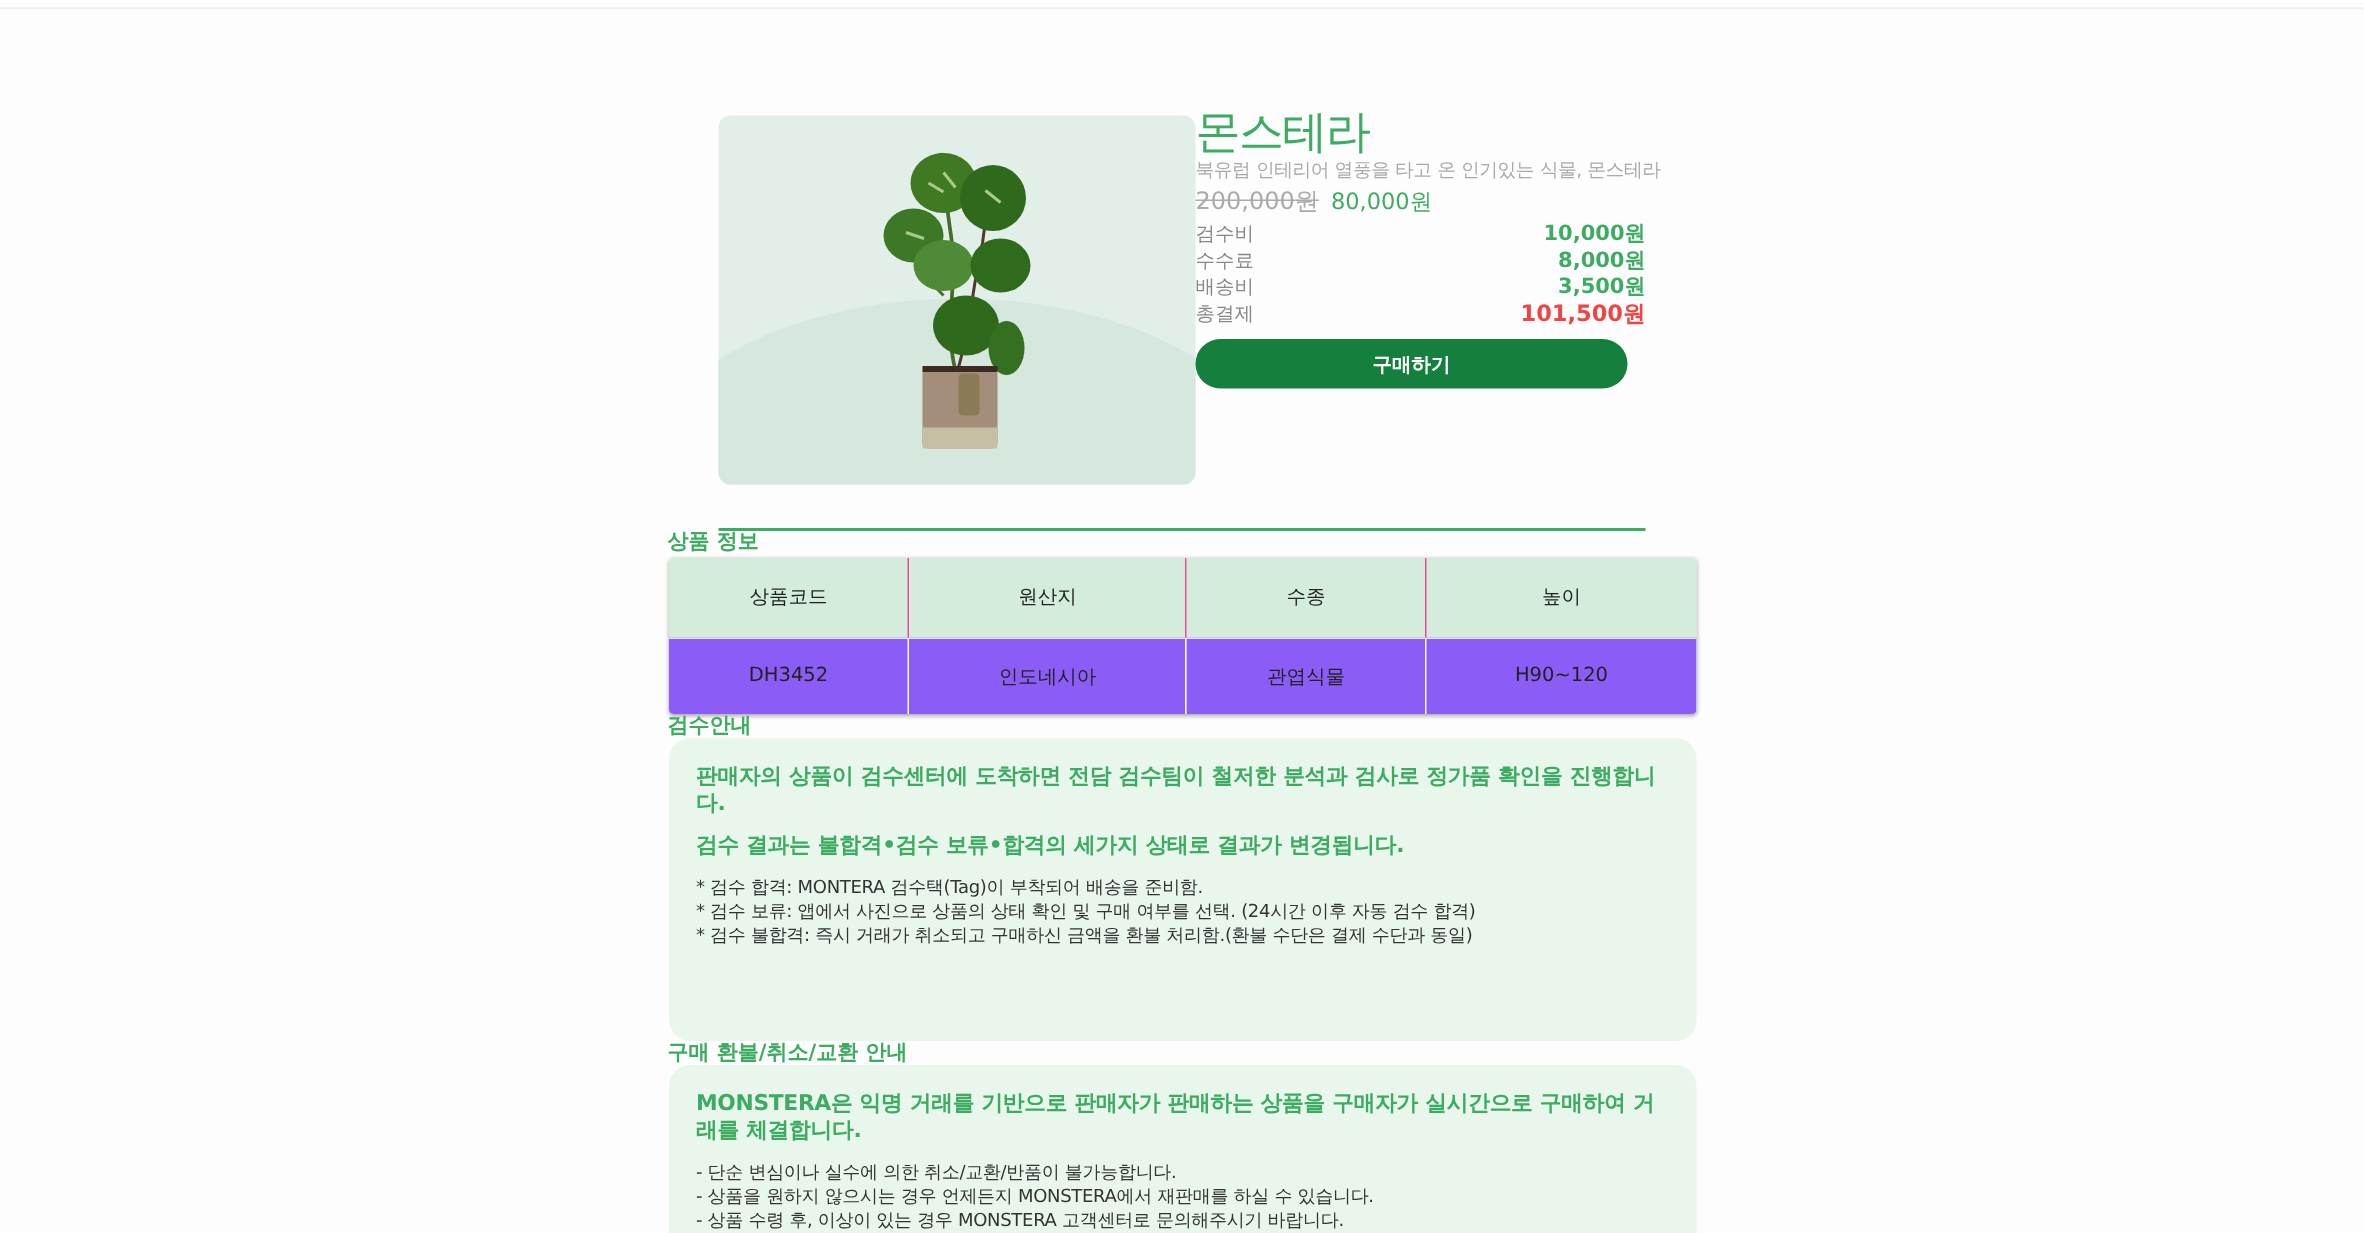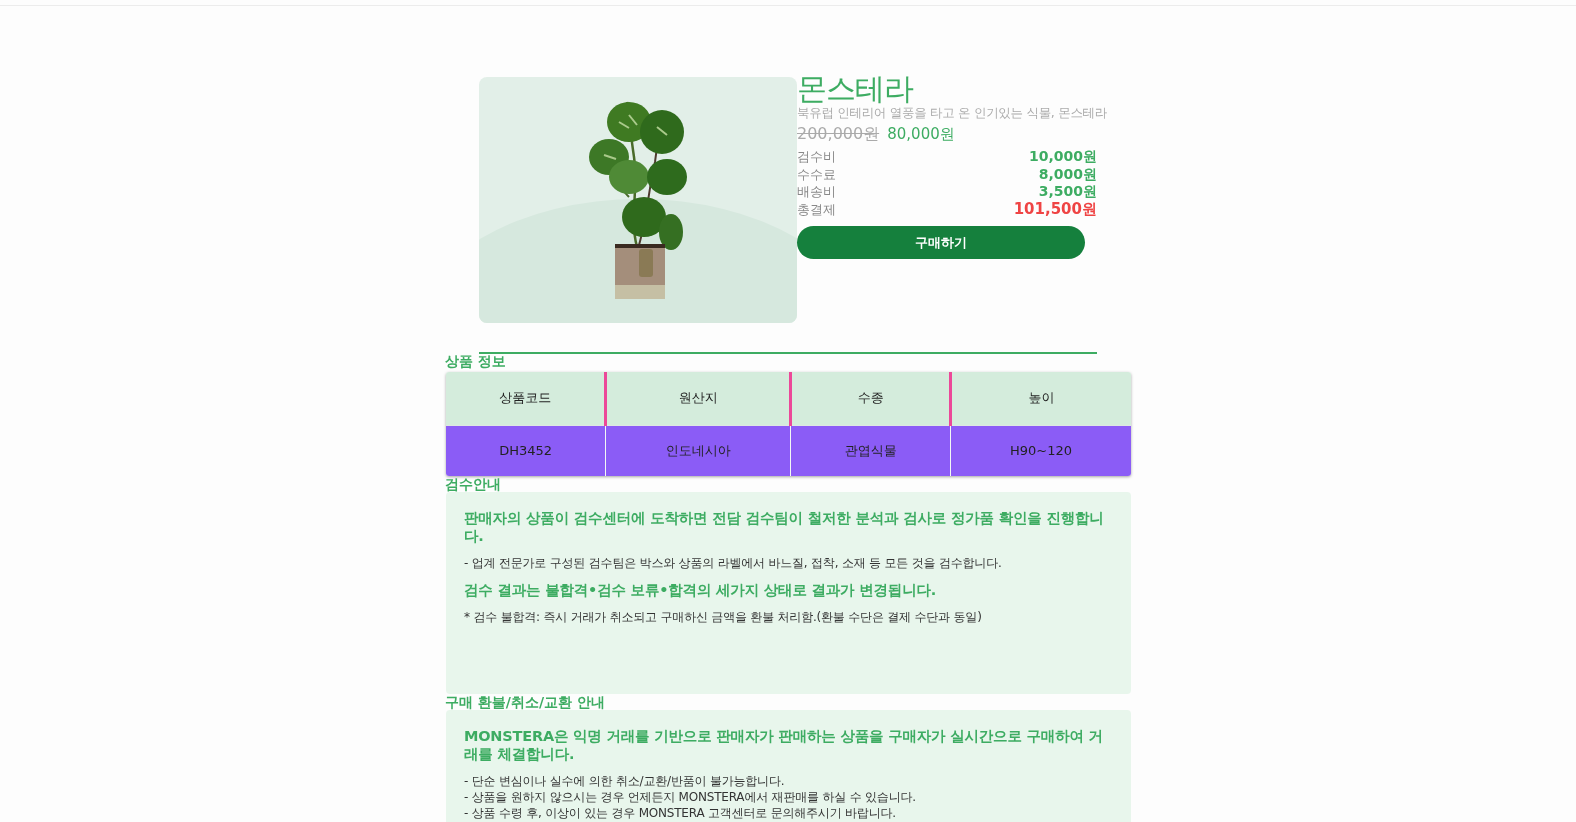--- a/index.html
+++ b/index.html
@@ -20,25 +20,25 @@
     .fee-row { display: flex; justify-content: space-between; height: 17.5px; line-height: 17.5px; }
     .fee-label { font-size: 13px; color: #888; }
     .fee-value { font-size: 14px; color: #3dac62; font-weight: bold; }
     .fee-row.total .fee-value { font-size: 15px; color: #ef4444; }
     .buy-btn { display: block; margin-top: 8px; width: 288px; height: 33px; border: none; border-radius: 17px; background: #15803d; color: #fff; font-size: 13px; font-weight: bold; font-family: "DejaVu Sans", sans-serif; cursor: pointer; }
 
     .divider { position: absolute; left: 479px; top: 352px; width: 618px; height: 2px; background: #3dac62; }
     .section-title { position: absolute; left: 445px; font-size: 14px; color: #3dac62; font-weight: bold; line-height: 18px; }
 
     .spec-table { position: absolute; left: 446px; top: 372px; width: 685px; height: 104px; border-collapse: collapse; box-shadow: 0 1px 3px rgba(0,0,0,0.35); border-radius: 3px; overflow: hidden; }
-    .spec-table th { background: #d4ecdc; height: 53px; font-size: 13px; font-weight: normal; color: #222; border-right: 3px solid #ec4899; border-bottom: 1px solid #dfe7e2; }
+    .spec-table th { background: #d4ecdc; height: 53px; font-size: 13px; font-weight: normal; color: #222; border-right: 1px solid #ec4899; border-bottom: 1px solid #dfe7e2; }
     .spec-table td { background: #8b5cf6; height: 51px; font-size: 13px; color: #222; text-align: center; border-right: 1px solid #f2f8f4; }
     .spec-table th:last-child, .spec-table td:last-child { border-right: none; }
 
-    .panel { position: absolute; left: 446px; width: 685px; background: #e8f6ec; border-radius: 4px; padding: 17px 18px 12px 18px; }
+    .panel { position: absolute; left: 446px; width: 685px; background: #e8f6ec; border-radius: 14px; padding: 17px 18px 12px 18px; }
     .panel .lead { font-size: 14.5px; color: #3dac62; font-weight: bold; line-height: 18px; letter-spacing: -0.2px; }
     .panel .lines { margin-top: 10px; }
     .panel .line { font-size: 12px; color: #333; line-height: 16px; white-space: nowrap; letter-spacing: -0.2px; }
     .panel .lead2 { margin-top: 10px; }
   </style>
 </head>
 <body>
 
 <div class="topbar"></div>
 
@@ -115,24 +115,25 @@
       <td>H90~120</td>
     </tr>
   </tbody>
 </table>
 
 <div class="section-title" style="top:475px;">검수안내</div>
 
 <div class="panel" style="top:492px; height:202px;">
   <div class="lead">판매자의 상품이 검수센터에 도착하면 전담 검수팀이 철저한 분석과 검사로 정가품 확인을 진행합니다.</div>
   <div class="lines">
-    <div class="line">- 업계 전문가로 구성된 검수팀은 박스와 상품의 라벨에서 바느질, 접착, 소재 등 모든 것을 검수합니다.</div>
   </div>
   <div class="lead lead2">검수 결과는 불합격•검수 보류•합격의 세가지 상태로 결과가 변경됩니다.</div>
   <div class="lines">
+    <div class="line">* 검수 합격: MONTERA 검수택(Tag)이 부착되어 배송을 준비함.</div>
+    <div class="line">* 검수 보류: 앱에서 사진으로 상품의 상태 확인 및 구매 여부를 선택. (24시간 이후 자동 검수 합격)</div>
     <div class="line">* 검수 불합격: 즉시 거래가 취소되고 구매하신 금액을 환불 처리함.(환불 수단은 결제 수단과 동일)</div>
   </div>
 </div>
 
 <div class="section-title" style="top:693px;">구매 환불/취소/교환 안내</div>
 
 <div class="panel" style="top:710px; height:130px;">
   <div class="lead">MONSTERA은 익명 거래를 기반으로 판매자가 판매하는 상품을 구매자가 실시간으로 구매하여 거래를 체결합니다.</div>
   <div class="lines">
     <div class="line">- 단순 변심이나 실수에 의한 취소/교환/반품이 불가능합니다.</div>

